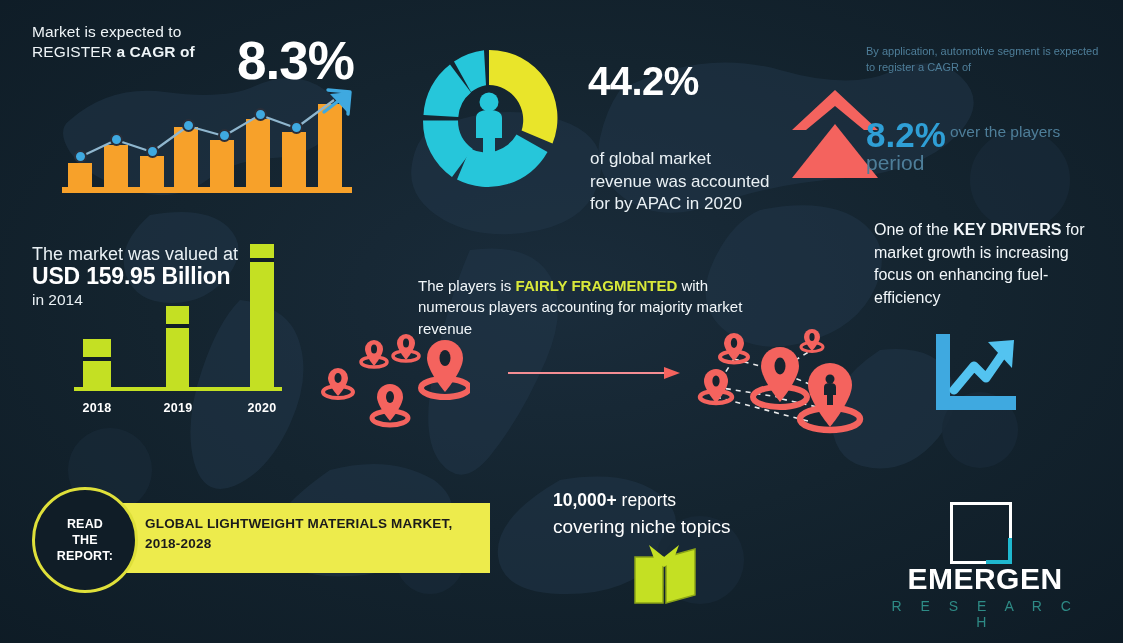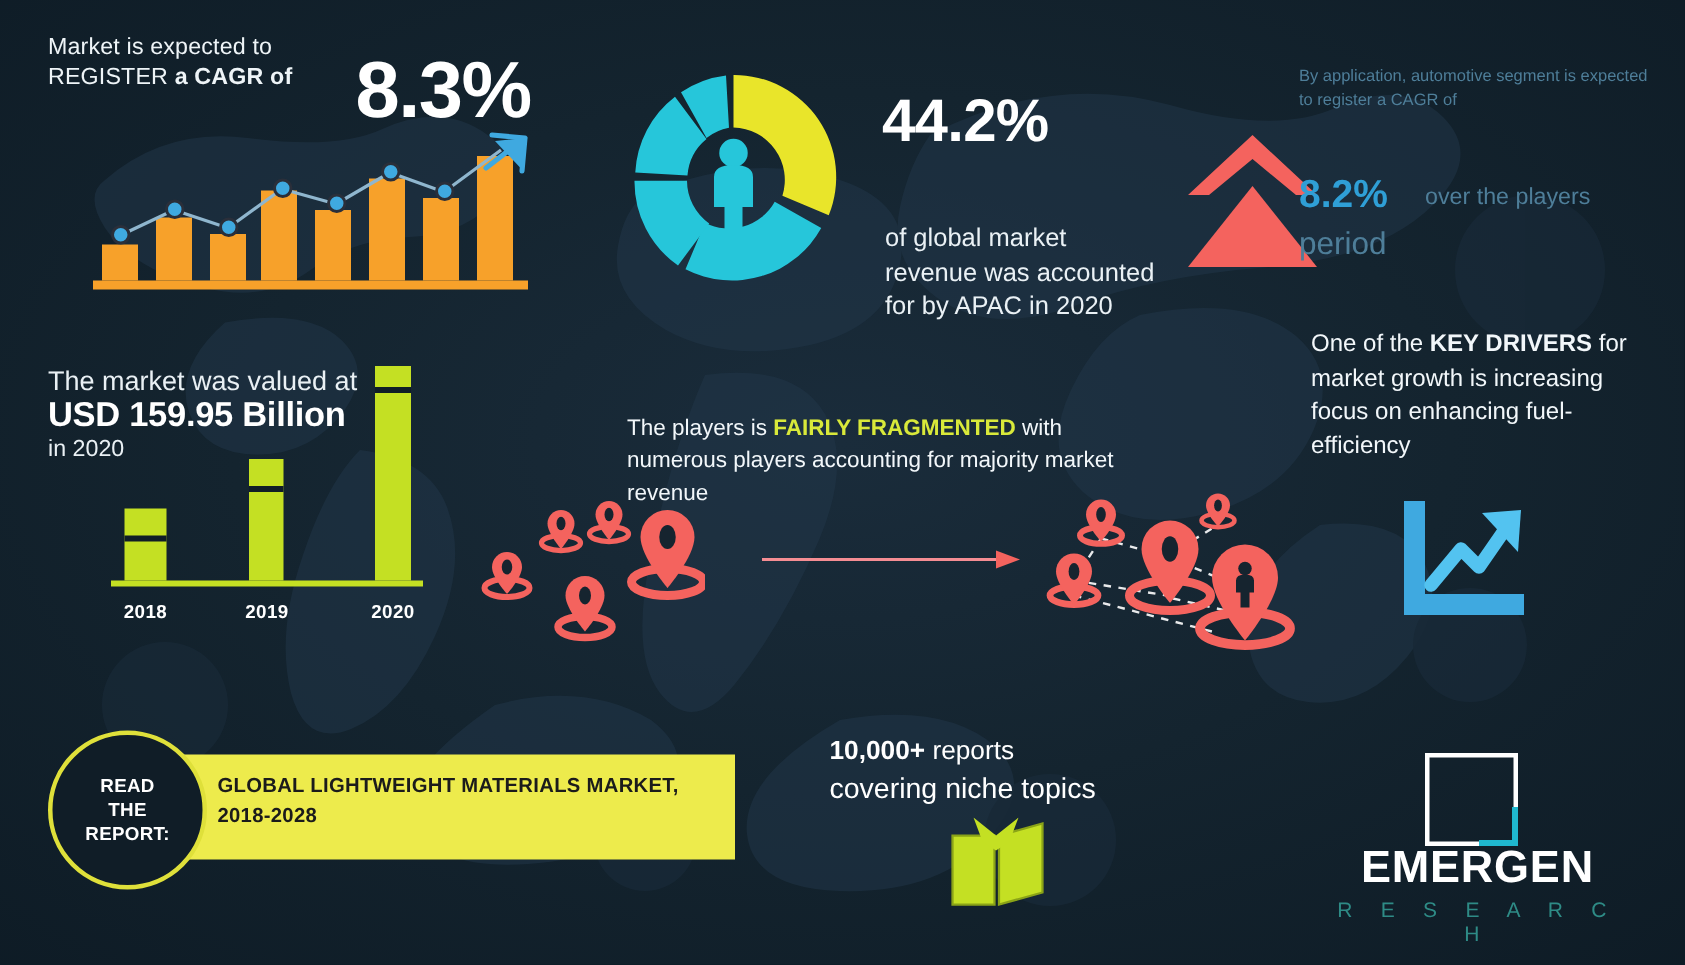--- a/index.html
+++ b/index.html
@@ -48,21 +48,21 @@
 
   
   #apac-pct { left: 588px; top: 56px; font-size: 40px; font-weight: bold; color: #fff; letter-spacing: -.5px; }
   #apac-body { left: 590px; top: 108px; font-size: 17px; color: #eaf1f5; line-height: 1.33; width: 180px; margin-top: 40px; }
 
   
   #tri-icon { position: absolute; left: 790px; top: 88px; width: 90px; height: 92px; }
 
   
   #app-text { left: 866px; top: 44px; width: 236px; font-size: 11px; color: #4e7e99; line-height: 1.42; }
-  #app-pct { left: 866px; top: 113px; font-size: 26px; font-weight: bold; color: #2f9fd6; }
+  #app-pct { left: 866px; top: 113px; font-size: 35px; font-weight: bold; color: #2f9fd6; }
   #app-tail { left: 950px; top: 122px; font-size: 15.5px; color: #4e7e99; }
   #app-tail2 { left: 866px; top: 150px; font-size: 21px; color: #4e7e99; }
 
   
   #val-head { left: 32px; top: 243px; font-size: 18px; color: #e9f0f4; }
   #val-big  { left: 32px; top: 262px; font-size: 23px; font-weight: bold; color: #fff; letter-spacing: -.2px; }
   #val-sub  { left: 32px; top: 290px; font-size: 15.5px; color: #e9f0f4; }
 
   
   #green-chart { position: absolute; left: 60px; top: 255px; width: 230px; height: 165px; }
@@ -216,21 +216,21 @@
     </svg>
   </div>
 
   <div class="txt" id="app-text">By application, automotive segment is expected to register a CAGR of</div>
   <div class="txt" id="app-pct">8.2%</div>
   <div class="txt" id="app-tail">over the players</div>
   <div class="txt" id="app-tail2">period</div>
 
   <div class="txt" id="val-head">The market was valued at</div>
   <div class="txt" id="val-big">USD 159.95 Billion</div>
-  <div class="txt" id="val-sub">in 2020</div>
+  <div class="txt" id="val-sub">in 2014</div>
 
   <div id="green-chart">
     <div class="gbar" style="left:23px; width:28px; height:48px;"></div>
     <div class="gsep" style="left:23px; width:28px; bottom:59px;"></div>
 
     <div class="gbar" style="left:106px; width:23px; height:81px;"></div>
     <div class="gsep" style="left:106px; width:23px; bottom:92px;"></div>
 
     <div class="gbar" style="left:190px; width:24px; height:143px;"></div>
     <div class="gsep" style="left:190px; width:24px; bottom:158px;"></div>

